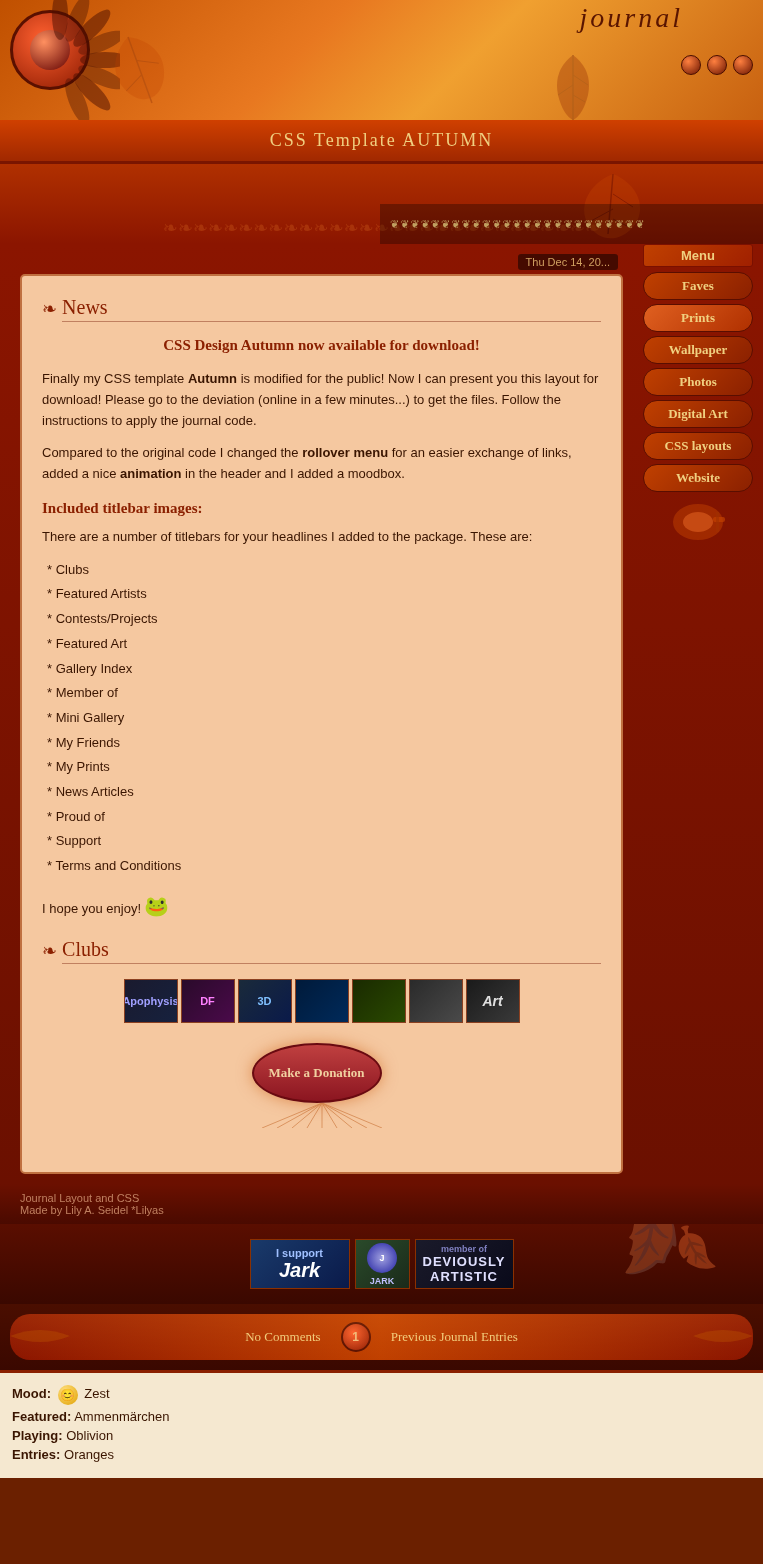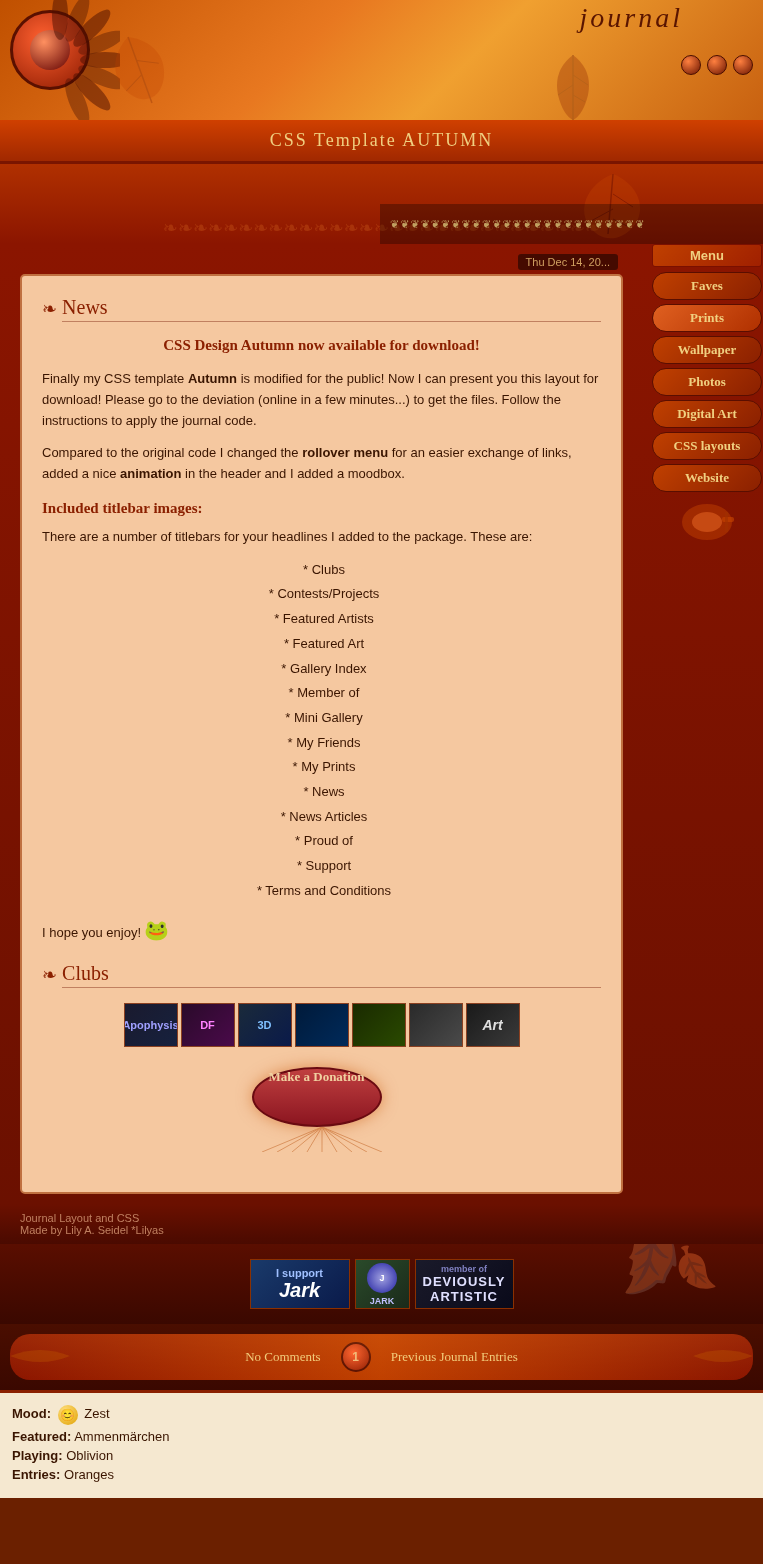--- a/index.html
+++ b/index.html
@@ -96,21 +96,21 @@
     .main-wrapper {
       background: linear-gradient(to bottom, #8b1500, #6b1000);
       padding: 10px 20px;
       position: relative;
       min-height: 800px;
     }
 
     
     .nav-area {
       position: absolute;
-      right: 1px;
+      right: 10px;
       top: 0;
       width: 110px;
     }
     .menu-label {
       background: linear-gradient(135deg, #c04000, #a02000);
       color: #f0d080;
       font-size: 13px;
       font-weight: bold;
       padding: 3px 15px;
       text-align: center;
@@ -194,21 +194,20 @@
     }
     .titlebar-intro {
       color: #3a1500;
       margin-bottom: 10px;
       line-height: 1.6;
     }
     .titlebar-list {
       color: #3a1500;
       line-height: 1.9;
       margin-left: 5px;
-      text-align: center;
     }
     .enjoy-line {
       margin-top: 15px;
       color: #3a1500;
     }
     .frog-emoji {
       font-size: 20px;
     }
 
     
@@ -253,20 +252,21 @@
       position: relative;
       cursor: pointer;
     }
     .donate-oval {
       background: linear-gradient(to bottom, #c04040, #8b1520);
       border: 2px solid #6a0a10;
       border-radius: 50%;
       width: 130px;
       height: 60px;
       display: flex;
+      align-items: center;
       justify-content: center;
       color: #f0d0a0;
       font-size: 13px;
       font-family: Georgia, serif;
       font-weight: bold;
       box-shadow: 0 0 15px rgba(200,80,0,0.5);
     }
 
     
     .footer-credit {
@@ -504,29 +504,28 @@
 
     <div class="news-body">
       <span>Compared to the original code I changed the </span><strong>rollover menu</strong><span> for an easier exchange of links, added a nice </span><strong>animation</strong><span> in the header and I added a moodbox.</span>
     </div>
 
     <div class="titlebar-section">
       <div class="titlebar-heading">Included titlebar images:</div>
       <div class="titlebar-intro">There are a number of titlebars for your headlines I added to the package. These are:</div>
       <div class="titlebar-list" id="titlebar-list">
           <div>* Clubs</div>
+          <div>* Featured Artists</div>
           <div>* Contests/Projects</div>
-          <div>* Featured Artists</div>
           <div>* Featured Art</div>
           <div>* Gallery Index</div>
           <div>* Member of</div>
           <div>* Mini Gallery</div>
           <div>* My Friends</div>
           <div>* My Prints</div>
-          <div>* News</div>
           <div>* News Articles</div>
           <div>* Proud of</div>
           <div>* Support</div>
           <div>* Terms and Conditions</div>
         </div>
     </div>
 
     <div class="enjoy-line">
       <span>I hope you enjoy!</span>
       <span class="frog-emoji">🐸</span>

